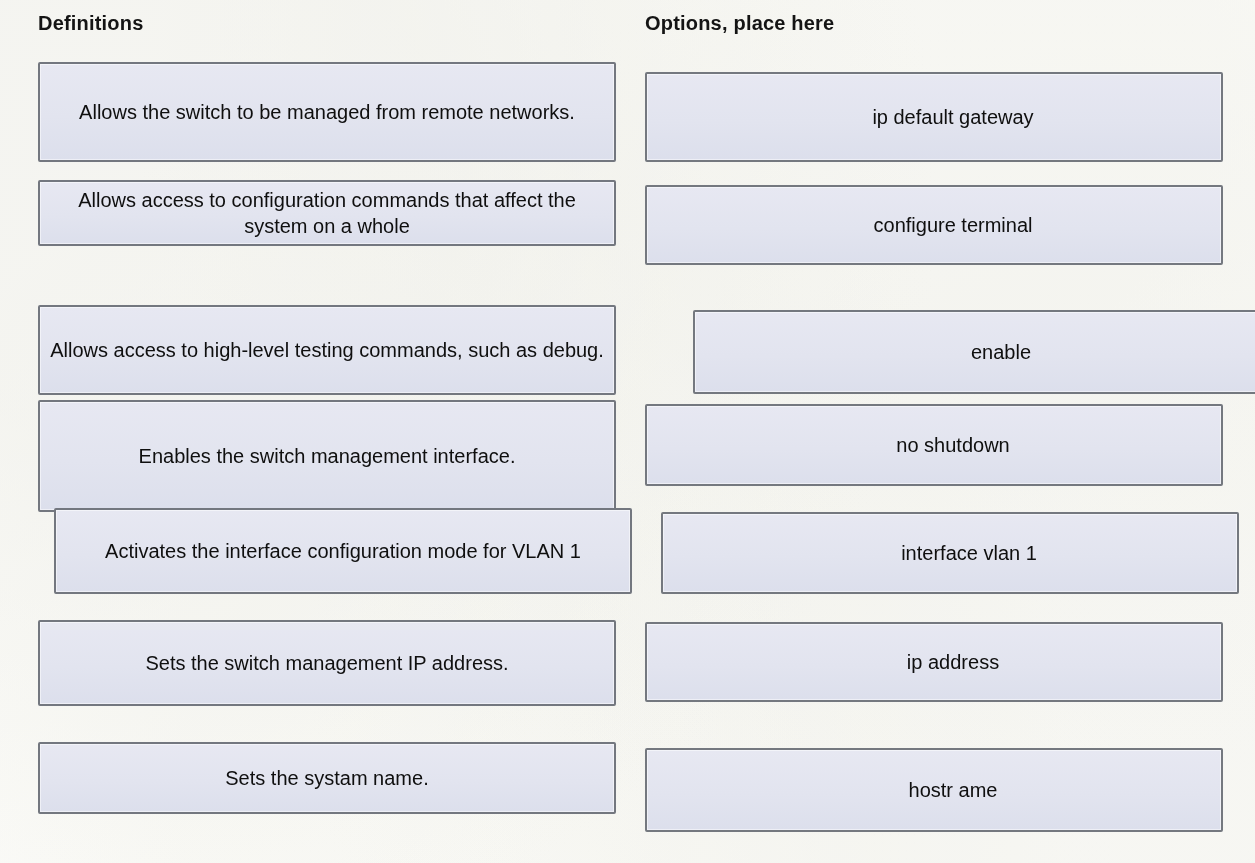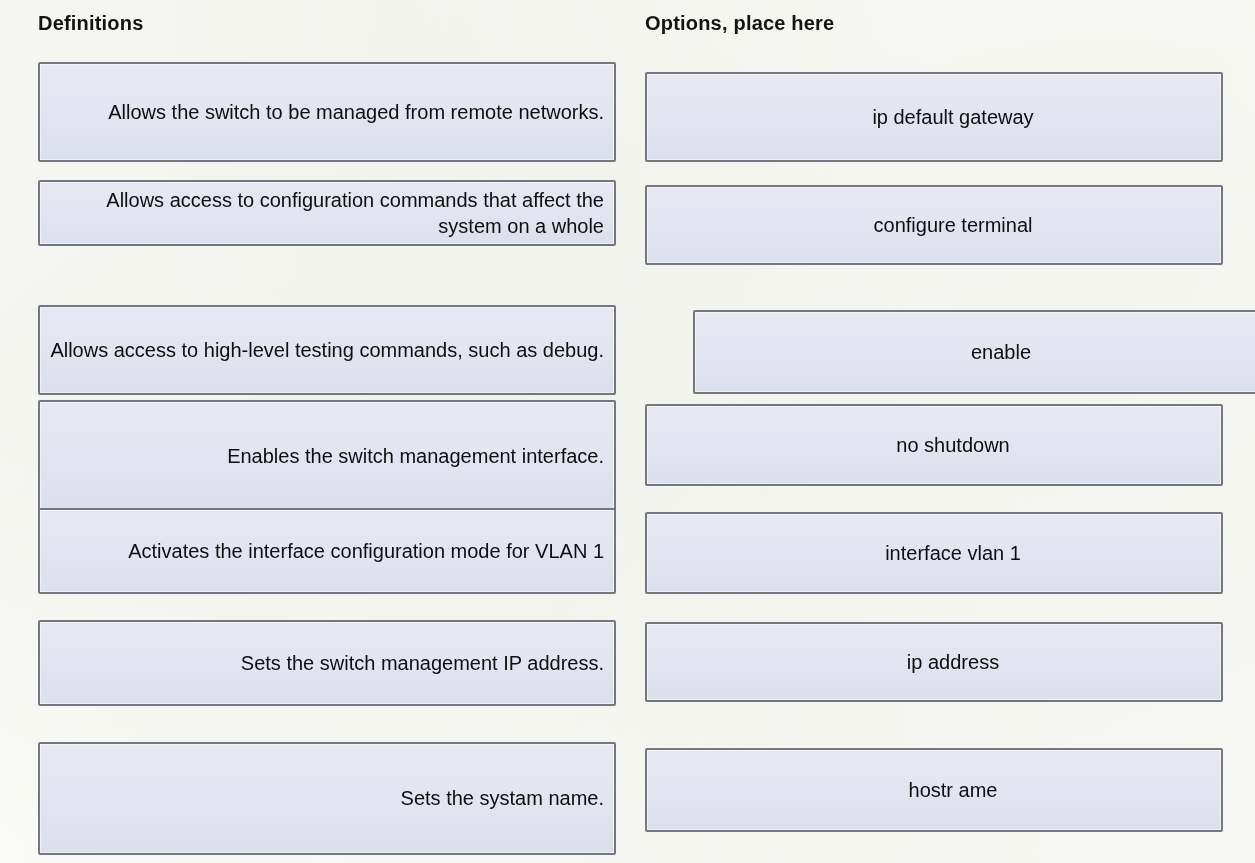--- a/index.html
+++ b/index.html
@@ -73,42 +73,41 @@
   }
 
   
   .definition-card {
     left: 38px;
     width: 578px;
     border-color: #73777f;
   }
   .definition-card .card-text {
     font-size: 20px;
-    text-align: right;
   }
 
   
   .option-card {
     left: 645px;
     width: 578px;
     border-color: #74787f;
   }
   .option-card .card-text {
     font-size: 20px;
     padding-left: 48px;
   }
 
   
   .row-0 { top: 62px;  height: 100px; }
   .row-1 { top: 180px; height: 66px;  }
   .row-2 { top: 305px; height: 90px;  }
   .row-3 { top: 400px; height: 112px;  }
-  .row-4 { top: 508px; height: 86px;  }
+  .row-4 { top: 508px; height: 86px; margin-left: 16px;  }
   .row-5 { top: 620px; height: 86px;  }
-  .row-6 { top: 742px; height: 113px;  }
+  .row-6 { top: 742px; height: 72px;  }
 
   
   .option-card.row-0 { top: 72px;  height: 90px; }
   .option-card.row-1 { top: 185px; height: 80px; text-align: center; }
   .option-card.row-2 { top: 310px; height: 84px; margin-left: 48px; }
   .option-card.row-3 { top: 404px; height: 82px; }
   .option-card.row-4 { top: 512px; height: 82px; align-items: center; }
   .option-card.row-5 { top: 622px; height: 80px; }
   .option-card.row-6 { top: 748px; height: 84px; }
 </style>

